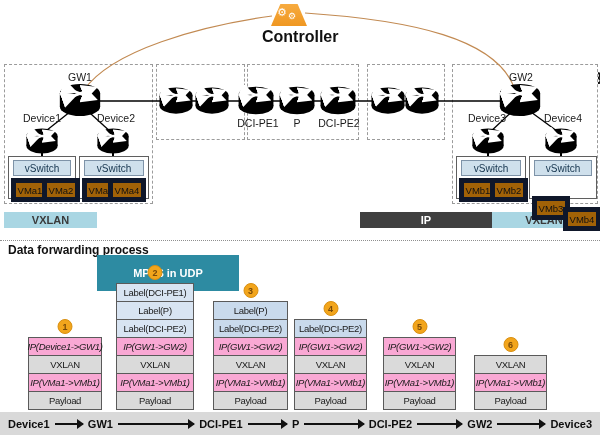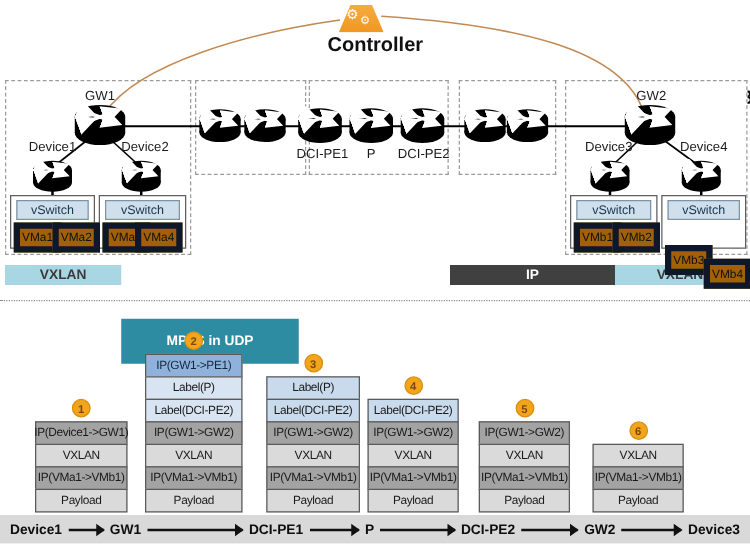--- a/index.html
+++ b/index.html
@@ -39,21 +39,21 @@
   .pseg.sr{background:#9cc3e5;color:#17375e;}
   .pseg.ip{background:#404040;color:#fff;}
   .sep{position:absolute;left:0;width:600px;border-top:1px dotted #8f8f8f;}
   .section-title{position:absolute;font-size:12px;font-weight:bold;color:#111;}
   
   .stack{position:absolute;bottom:25px;z-index:2;}
   .prow{height:19px;box-sizing:border-box;border:1px solid #5a5a5a;margin-top:-1px;
     display:flex;align-items:center;justify-content:center;
     font-size:9.5px;letter-spacing:-0.3px;color:#1a1a1a;white-space:nowrap;}
   .prow:first-child{margin-top:0;}
-  .r-white{background:#a3a3a3;}
+  .r-white{background:#f9a8d4;font-style:italic;}
   .r-gray{background:#dadada;}
   .r-blue{background:#8fb2dc;color:#14283f;}
   .r-lblue{background:#d8e4f2;}
   .r-lblue2{background:#c9daec;}
   .stepnum{position:absolute;left:50%;bottom:calc(100% + 4px);transform:translateX(-50%);
     width:13px;height:13px;border-radius:50%;background:#f2a51c;border:1px solid #d98f10;
     color:#7a4a08;font-size:9px;font-weight:bold;display:flex;align-items:center;justify-content:center;}
   
   .axis{position:absolute;left:0;top:412px;width:600px;height:23px;background:#d9d9d9;
     display:flex;align-items:center;padding:0 8px;box-sizing:border-box;z-index:5;}
@@ -203,32 +203,33 @@
   <div class="vm" style="left:490px;top:178px;width:28px;height:14px;">VMb2</div>
   <div class="vm" style="left:532px;top:196px;width:28px;height:14px;">VMb3</div>
   <div class="vm" style="left:563px;top:196px;width:28px;height:14px;margin-top:11px;">VMb4</div>
 
   <div class="pseg vxlan" style="left:4px;top:212px;width:93px;height:16px;">VXLAN</div>
   <div class="pseg mpls" style="left:97px;top:208px;width:142px;height:36px;margin-top:47px;">MPLS in UDP</div>
   <div class="pseg ip" style="left:360px;top:212px;width:132px;height:16px;">IP</div>
   <div class="pseg vxlan" style="left:492px;top:212px;width:104px;height:16px;">VXLAN</div>
 
   <div class="sep" style="top:240px;"></div>
+  <div class="section-title" style="left:8px;top:243px;">Data forwarding process</div>
 
   <div class="stack" style="left:28px;width:74px;">
     <div class="stepnum">1</div>
     <div class="prow r-white">IP(Device1-&gt;GW1)</div>
     <div class="prow r-gray">VXLAN</div>
     <div class="prow r-white">IP(VMa1-&gt;VMb1)</div>
     <div class="prow r-gray">Payload</div>
   </div>
 
   <div class="stack" style="left:116px;width:78px;">
     <div class="stepnum">2</div>
-    <div class="prow r-blue">IP(GW1-&gt;PE1)</div>
+    <div class="prow r-lblue">Label(DCI-PE1)</div>
     <div class="prow r-lblue">Label(P)</div>
     <div class="prow r-lblue">Label(DCI-PE2)</div>
     <div class="prow r-white">IP(GW1-&gt;GW2)</div>
     <div class="prow r-gray">VXLAN</div>
     <div class="prow r-white">IP(VMa1-&gt;VMb1)</div>
     <div class="prow r-gray">Payload</div>
   </div>
 
   <div class="stack" style="left:213px;width:75px;">
     <div class="stepnum">3</div>

